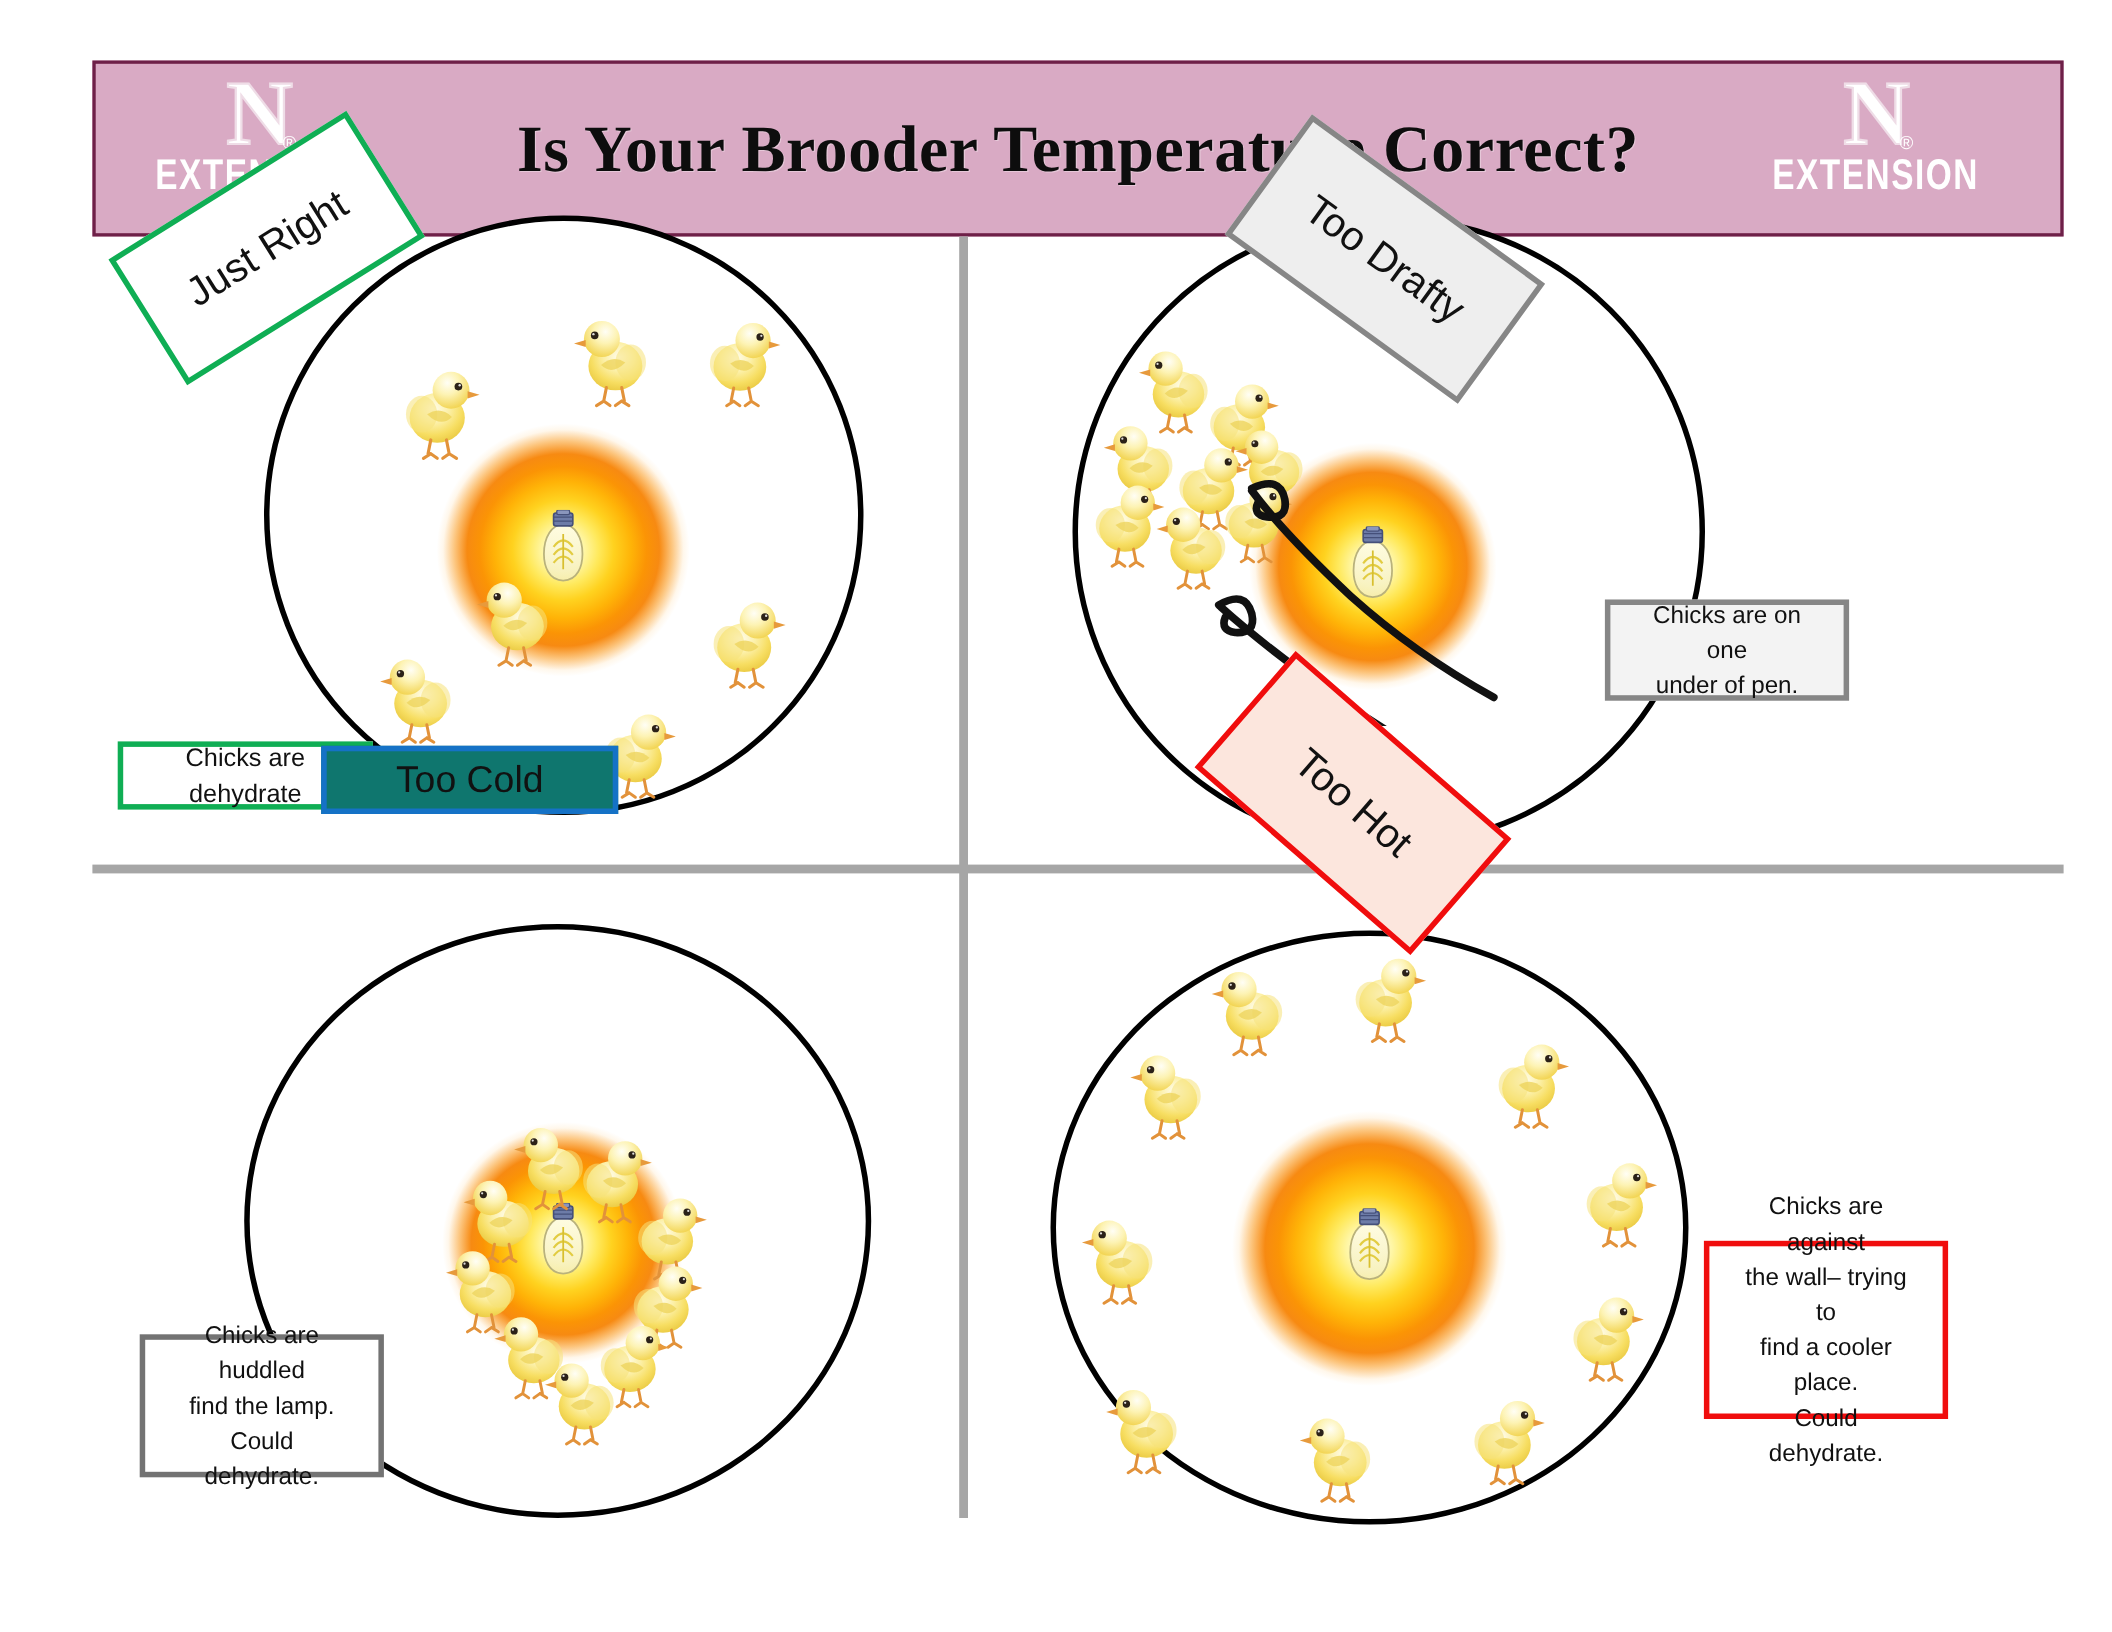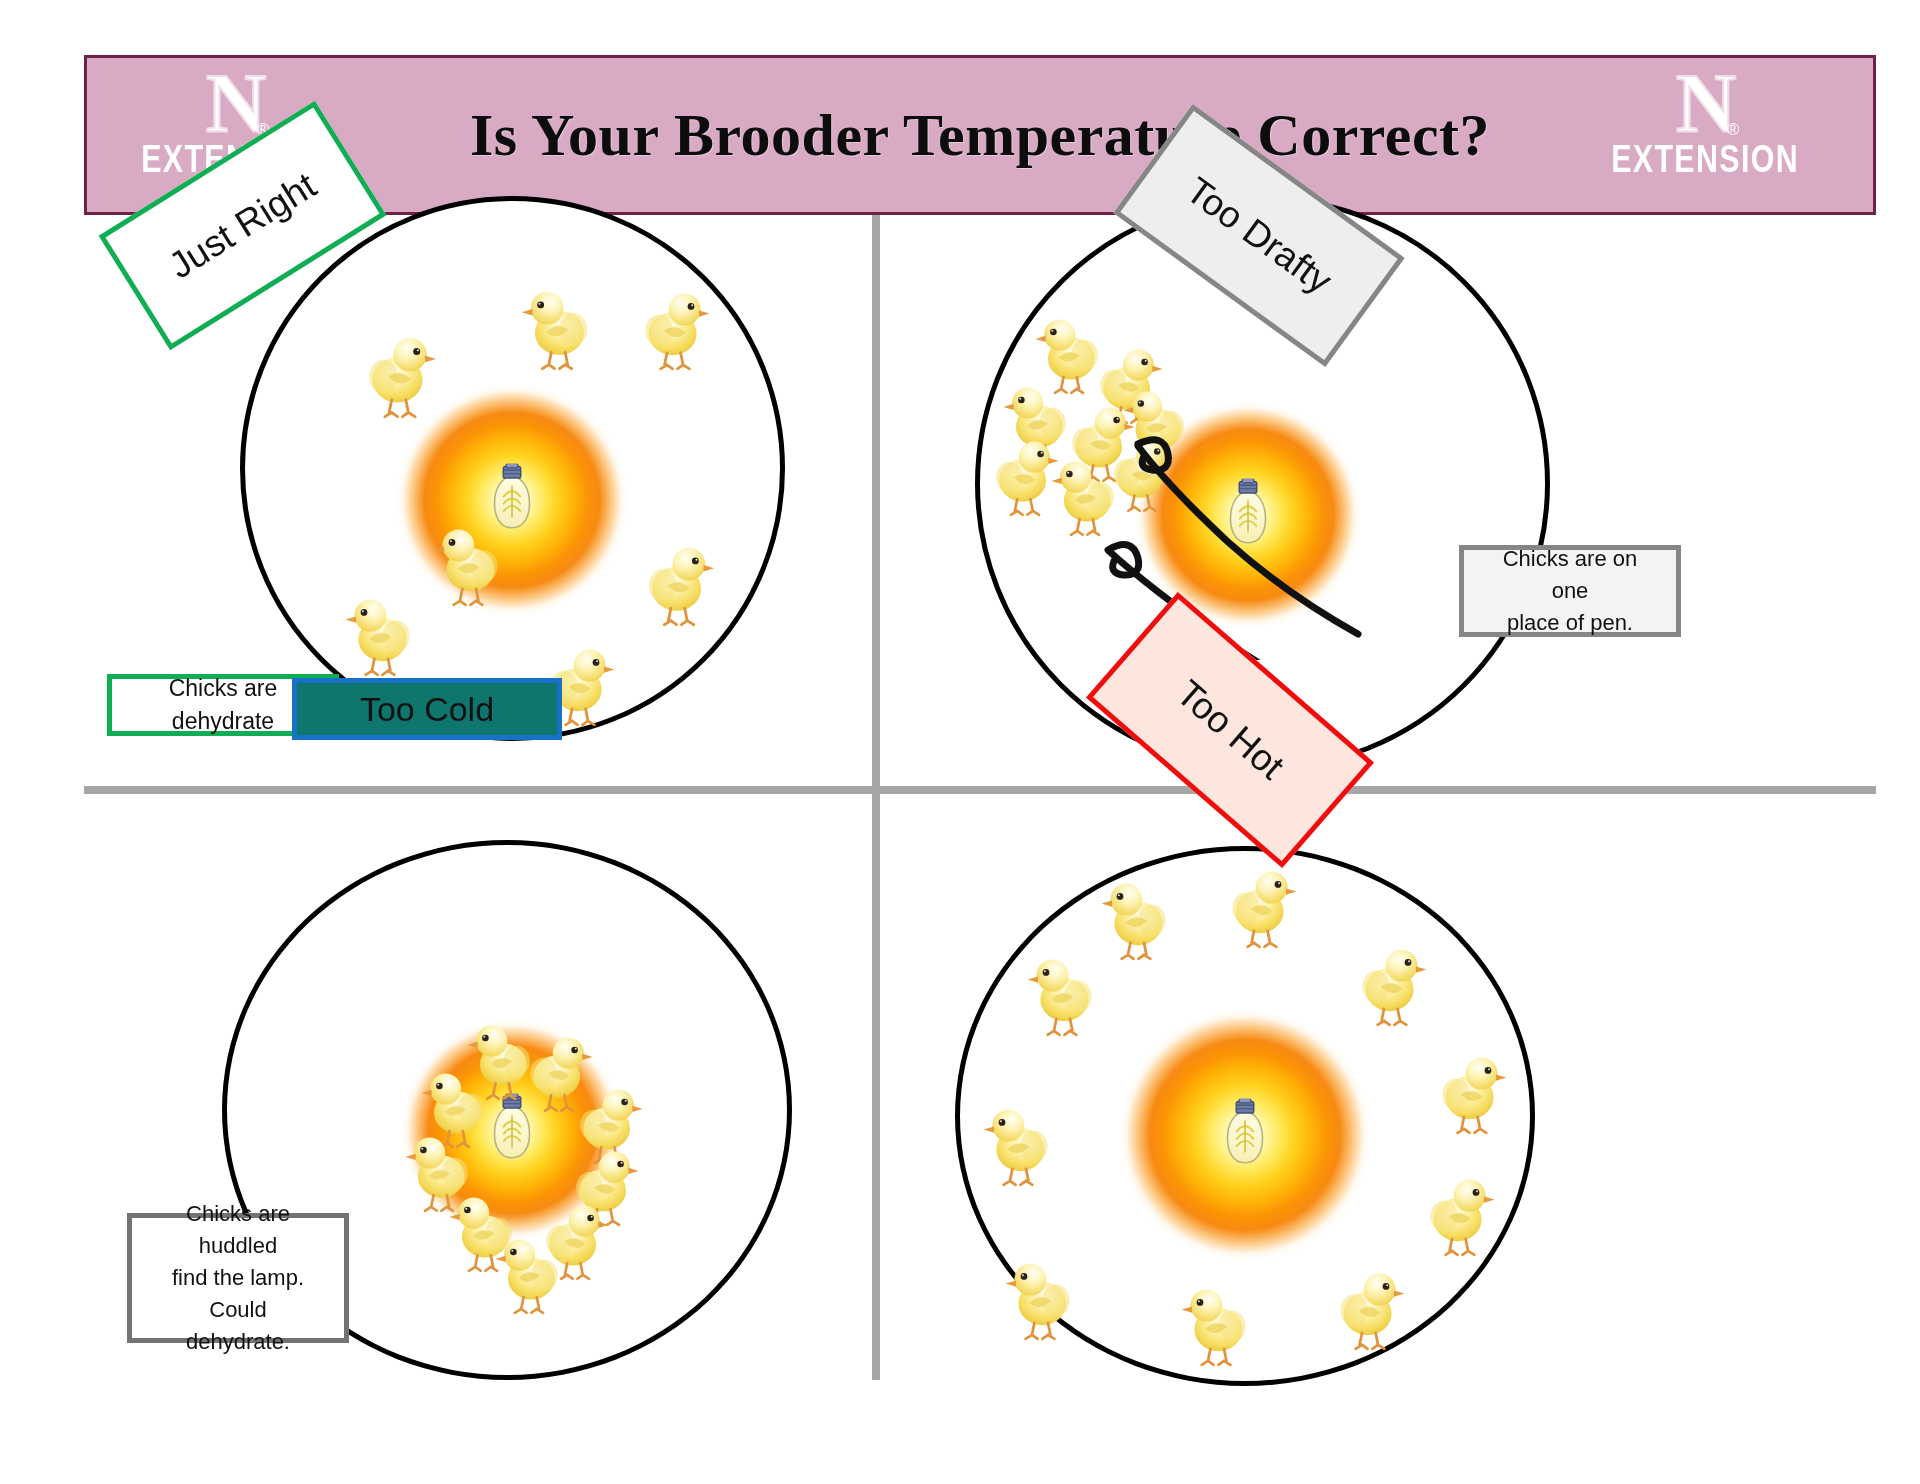--- a/index.html
+++ b/index.html
@@ -274,21 +274,21 @@
       <path d="M62 238 q46 32 112 76 q46 30 88 54"></path>
     </g>
   </svg>
 
   <div class="ribbon" id="label-too-drafty">
     <span class="ribbon-text">Too Drafty</span>
   </div>
 
   <div class="caption" id="caption-too-drafty">
     <span class="cap-line">Chicks are on one</span>
-    <span class="cap-line">place of pen.</span>
+    <span class="cap-line">under of pen.</span>
   </div>
 
   <div class="pen" id="pen-too-cold"></div>
 
   <div class="lamp" style="left:512px;top:1130px;">
     <div class="glow" style="width:220px;height:220px;"></div>
     <svg class="bulb" width="44" height="73" viewBox="0 0 60 100">
         <use href="#sym-bulb"></use>
       </svg>
   </div>
@@ -369,14 +369,21 @@
       <use href="#sym-chick"></use>
     </svg>
   <svg class="chick" style="left:1330px;top:1264px;width:80px;height:88px;" viewBox="0 0 100 110">
       <use href="#sym-chick"></use>
     </svg>
 
   <div class="ribbon" id="label-too-hot">
     <span class="ribbon-text">Too Hot</span>
   </div>
 
+  <div class="caption" id="caption-too-hot">
+    <span class="cap-line">Chicks are against</span>
+    <span class="cap-line">the wall– trying to</span>
+    <span class="cap-line">find a cooler place.</span>
+    <span class="cap-gap"></span>
+    <span class="cap-line">Could dehydrate.</span>
+  </div>
 
 </div>
 
 </body></html>

